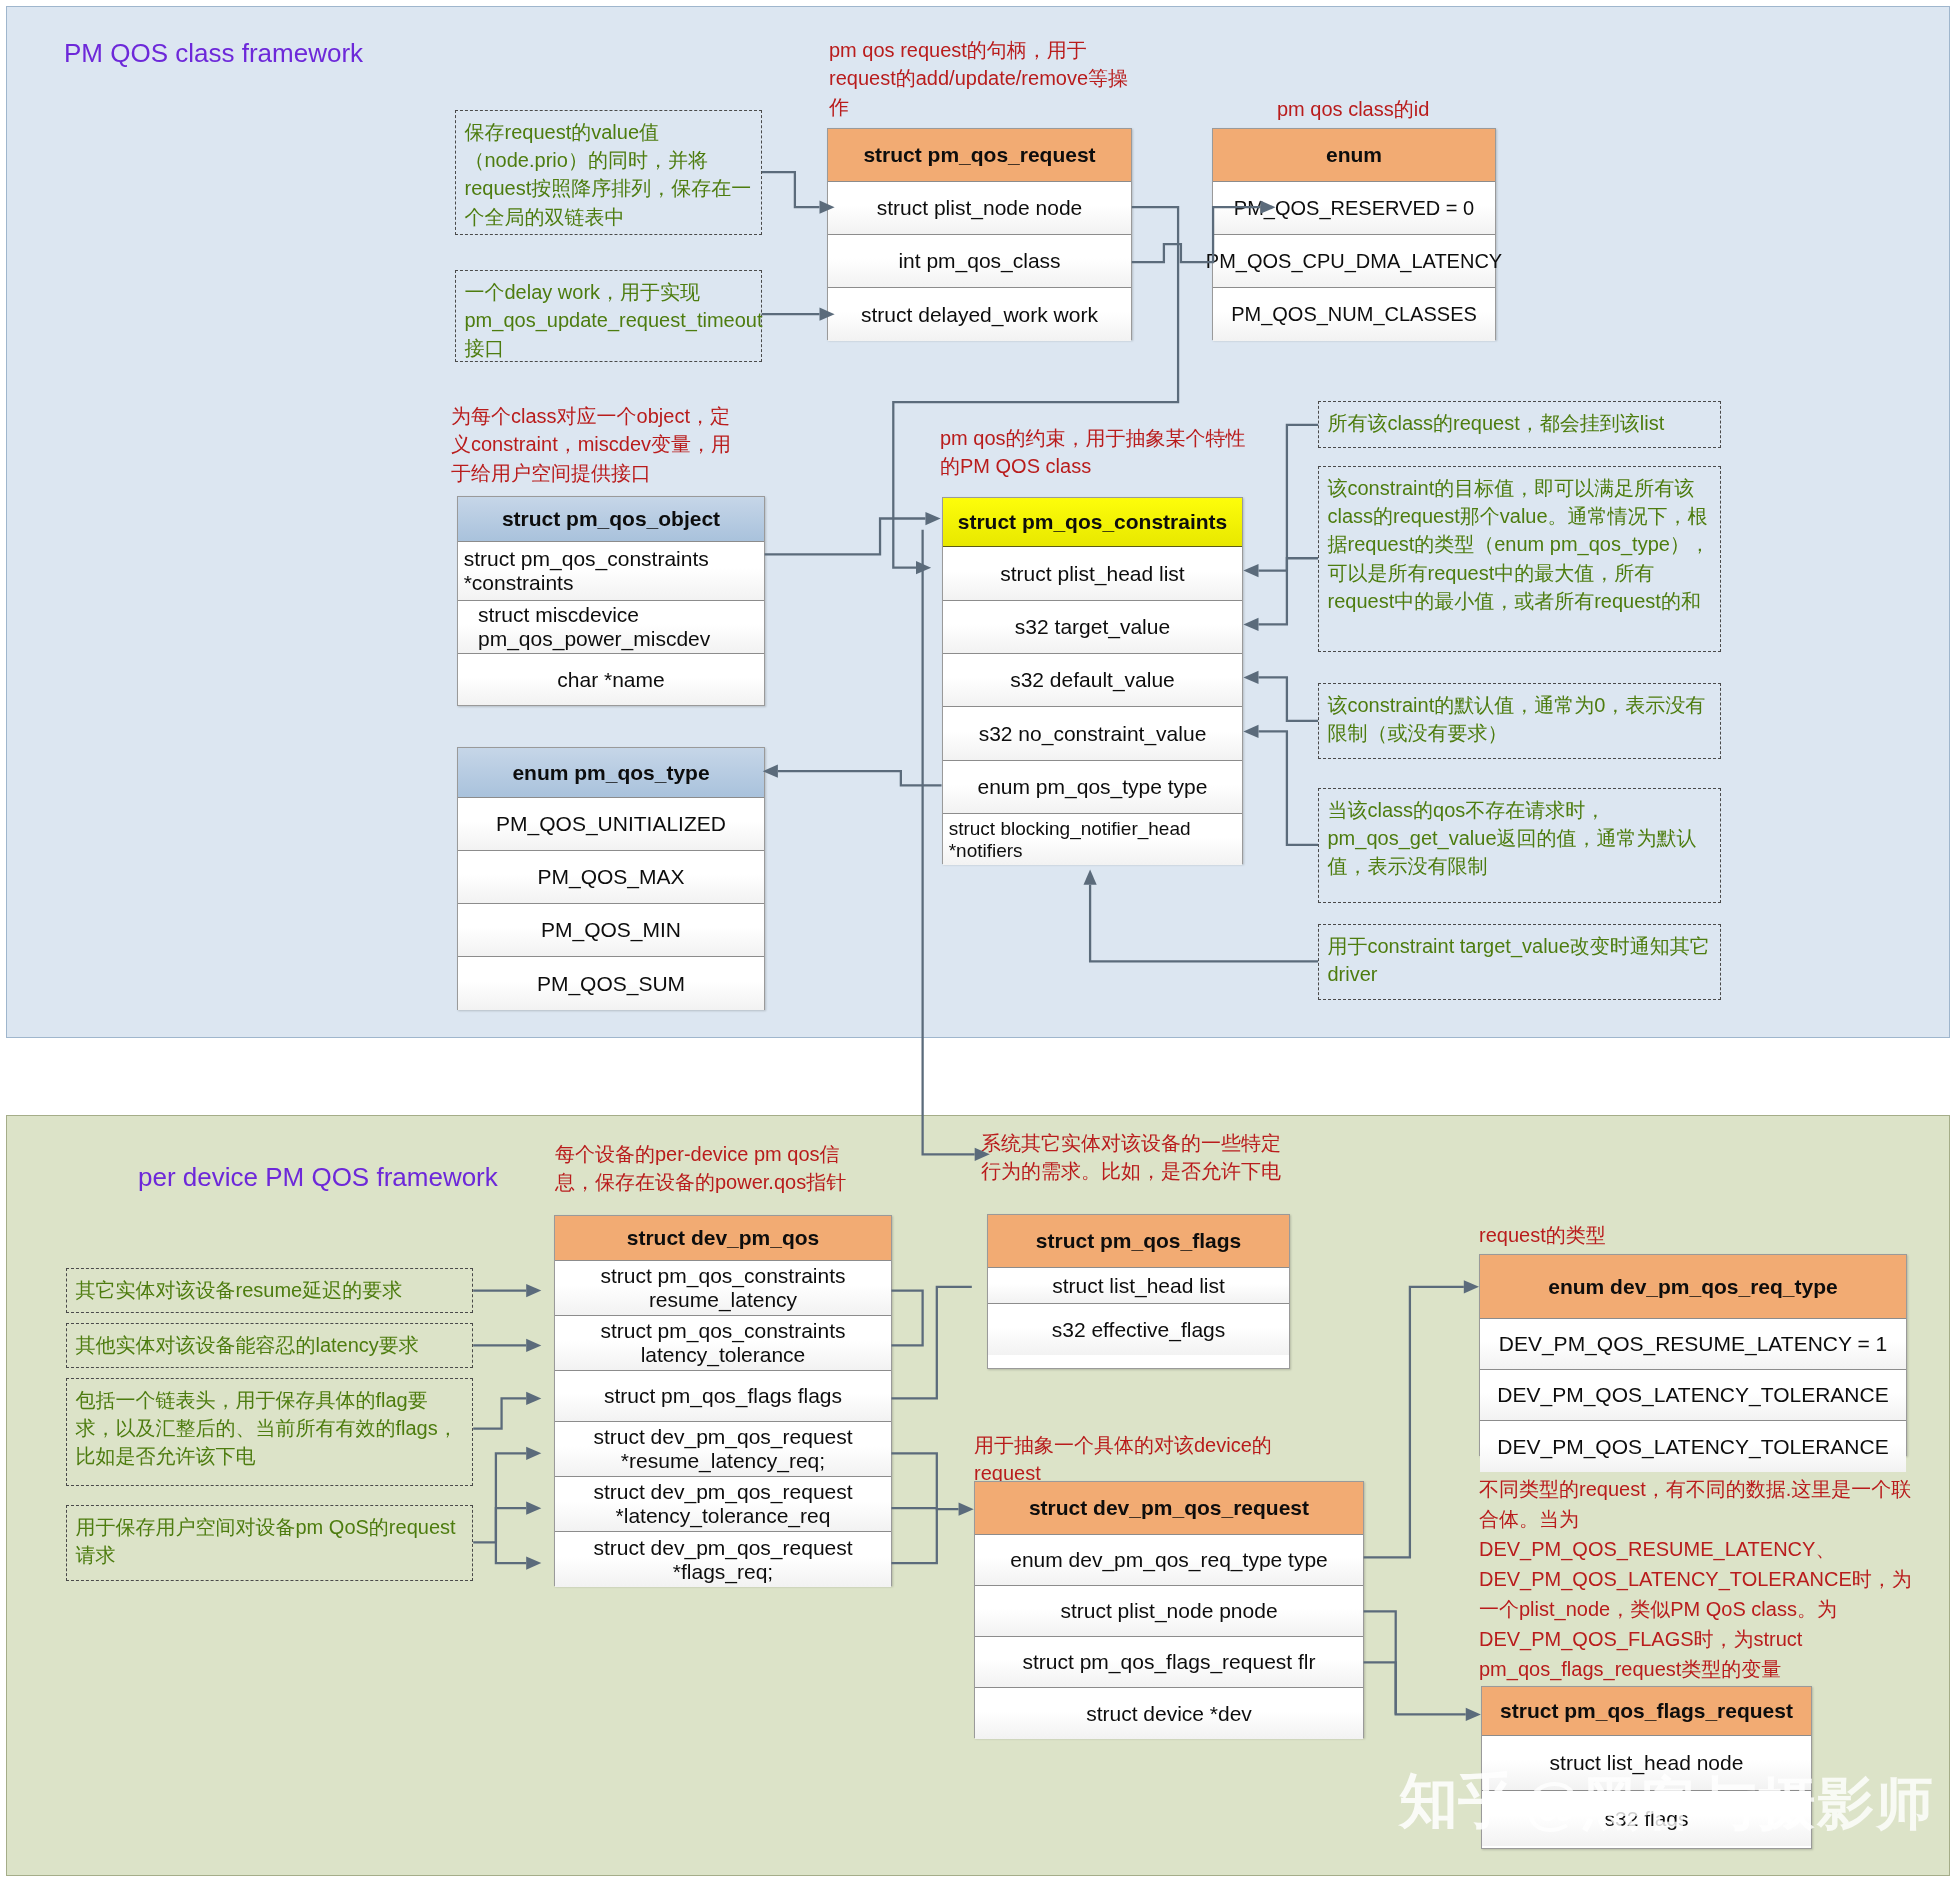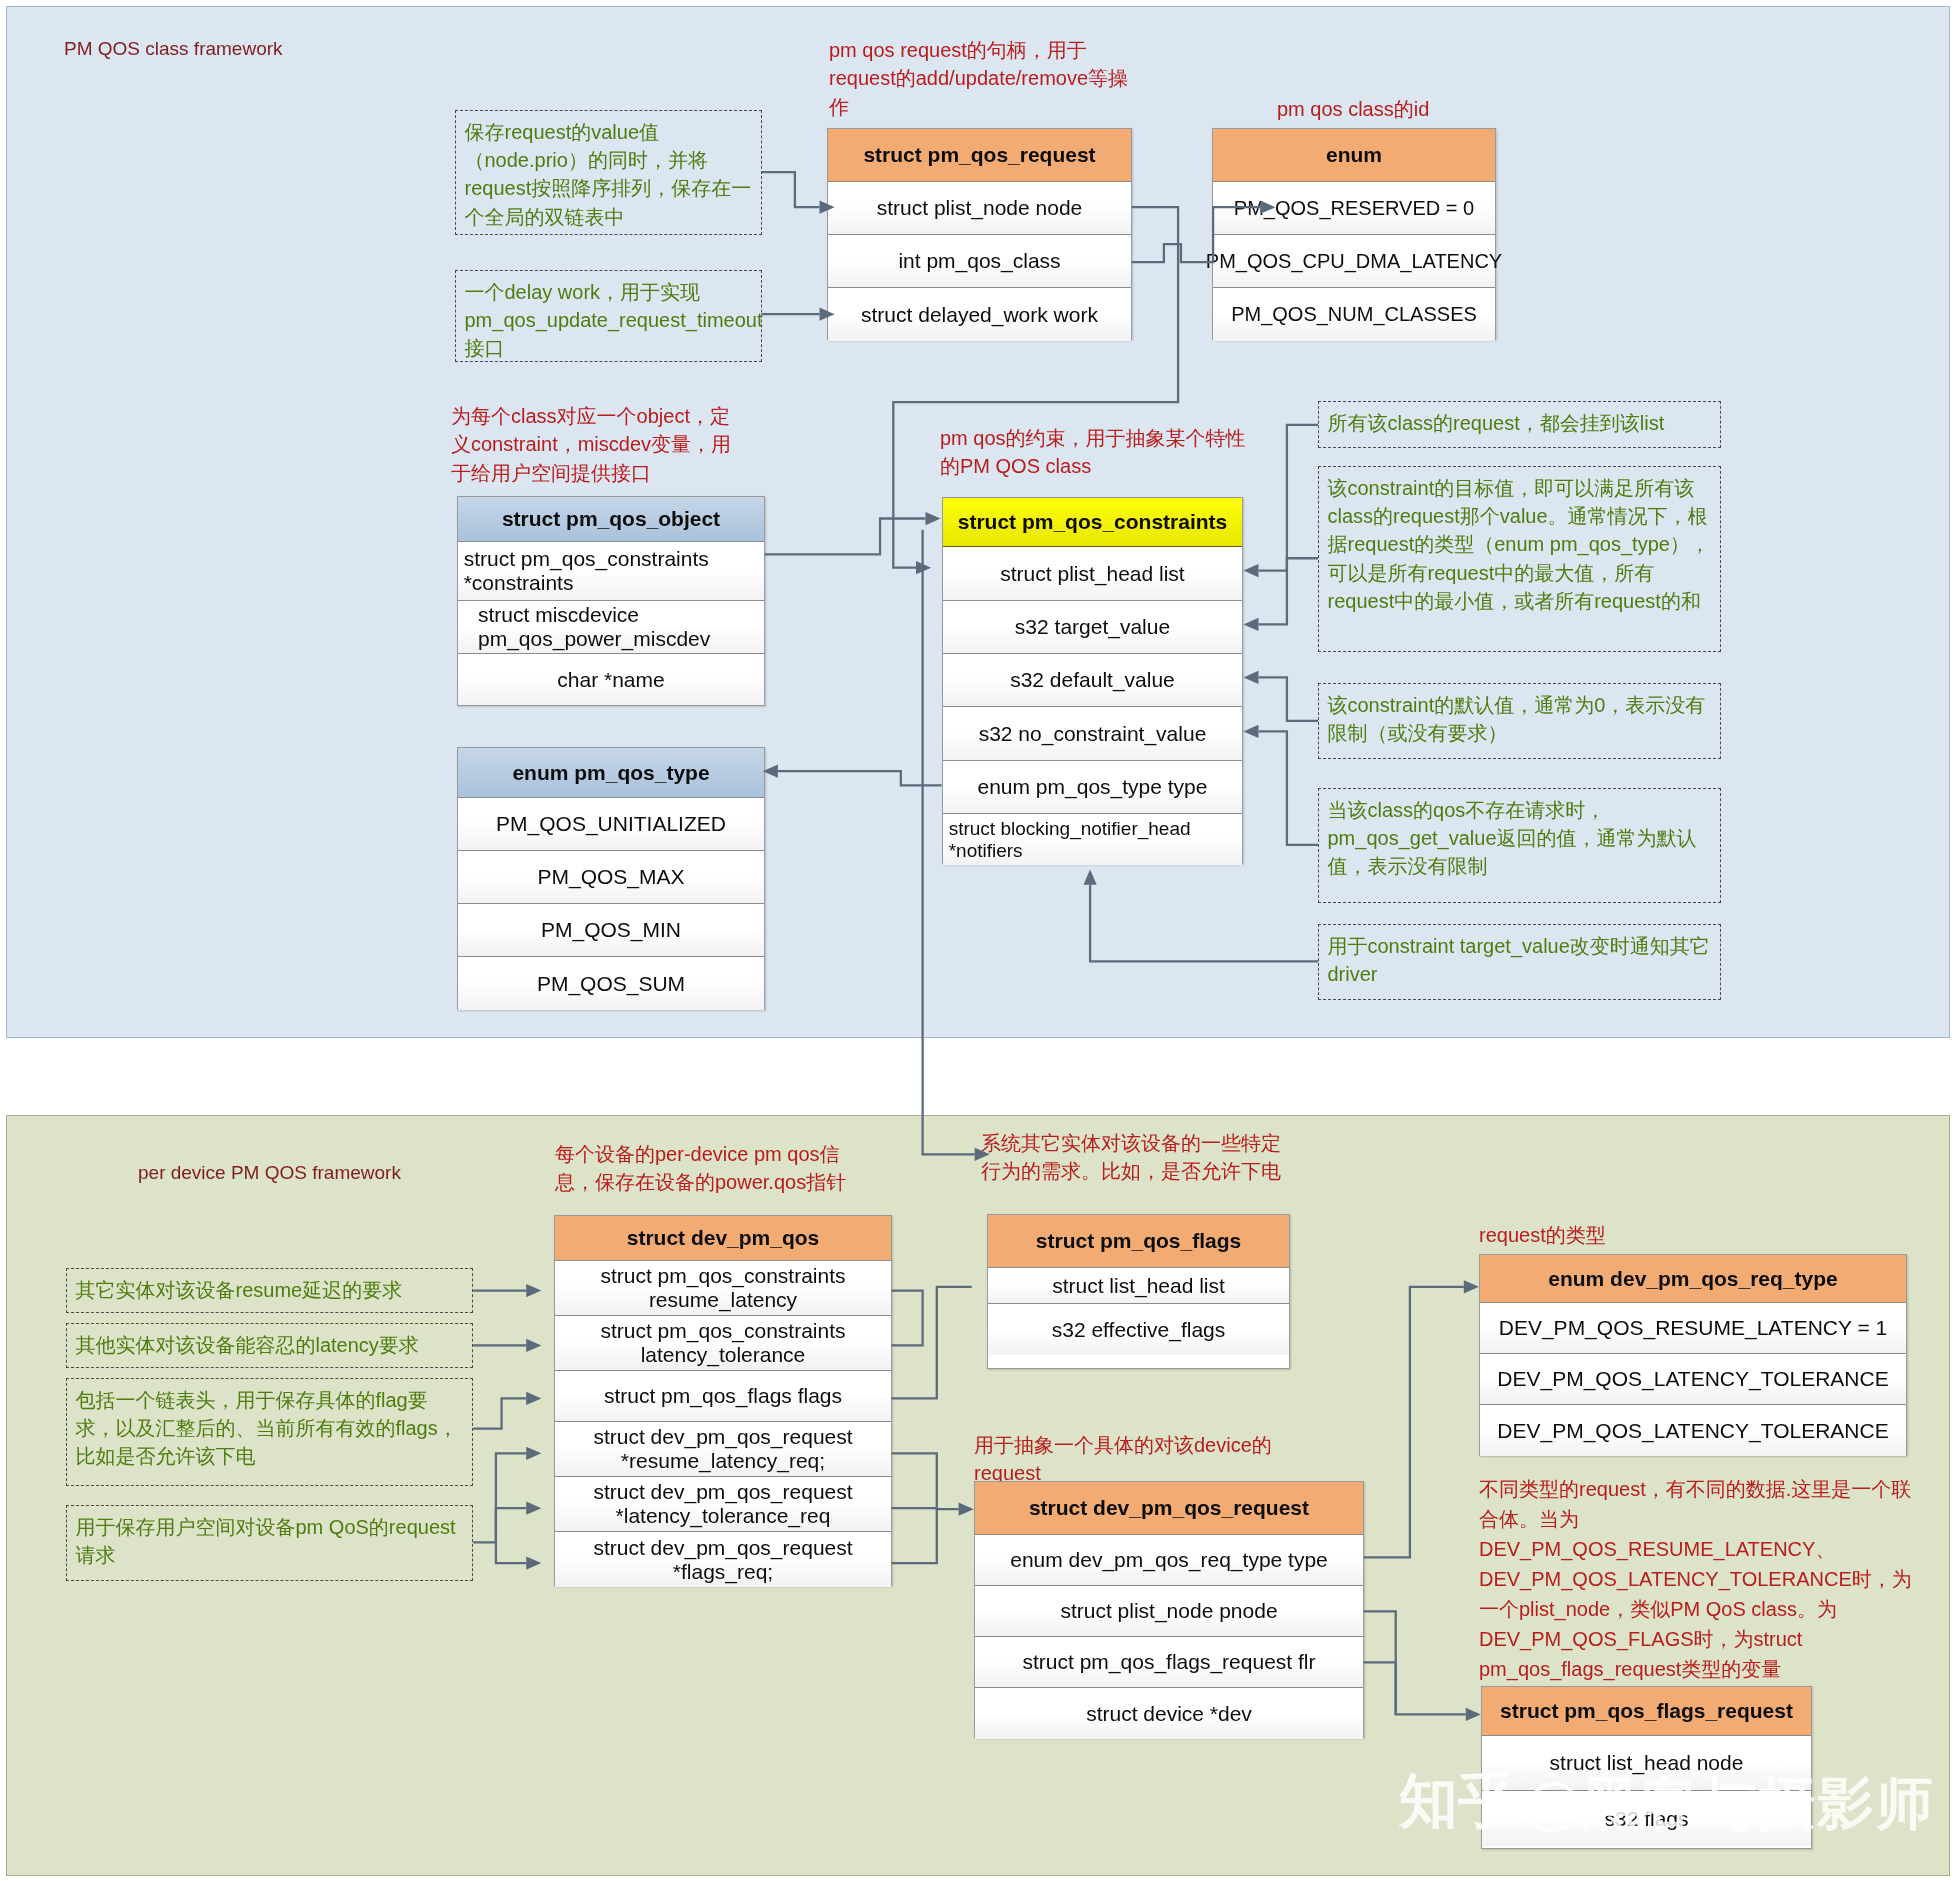--- a/index.html
+++ b/index.html
@@ -13,21 +13,21 @@
   .panel{position:absolute;box-sizing:border-box;}
   #panel-class{
     left:5.7px;top:5.7px;width:1944px;height:1032px;
     background:#dce6f1;border:0.9px solid #9fb6cd;
   }
   #panel-device{
     left:5.7px;top:1115px;width:1944px;height:761px;
     background:#dce3c8;border:0.9px solid #a5ad89;
   }
   .panel-title{
-    position:absolute;font-size:19px;color:#7f1d1d;white-space:nowrap;
+    position:absolute;font-size:26px;color:#6d28d9;white-space:nowrap;
   }
   
   .table{
     position:absolute;box-sizing:border-box;
     border:0.9px solid #9a9a9a;
     background:#fff;
     box-shadow:0.9px 0.9px 1.9px rgba(0,0,0,.18);
   }
   .row{
     box-sizing:border-box;
@@ -199,21 +199,21 @@
   </div>
 </div>
 
 <div class="table" id="t-pm-qos-flags" style="left:987px;top:1214px;width:303px;height:155px;">
   <div class="row hdr" style="height:53px;">struct pm_qos_flags</div>
   <div class="row" style="height:36px;">struct list_head list</div>
   <div class="row" style="height:51px;">s32 effective_flags</div>
 </div>
 
 <div class="table" id="t-dev-req-type" style="left:1479px;top:1254px;width:428px;height:202px;">
-  <div class="row hdr" style="height:48px;">enum dev_pm_qos_req_type</div>
+  <div class="row hdr" style="height:64px;">enum dev_pm_qos_req_type</div>
   <div class="row" style="height:51px;">DEV_PM_QOS_RESUME_LATENCY = 1</div>
   <div class="row" style="height:51px;">DEV_PM_QOS_LATENCY_TOLERANCE</div>
   <div class="row" style="height:51px;">DEV_PM_QOS_LATENCY_TOLERANCE</div>
 </div>
 
 <div class="table" id="t-dev-pm-qos-request" style="left:974px;top:1481px;width:390px;height:257px;">
   <div class="row hdr" style="height:53px;">struct dev_pm_qos_request</div>
   <div class="row" style="height:51px;">enum dev_pm_qos_req_type type</div>
   <div class="row" style="height:51px;">struct plist_node pnode</div>
   <div class="row" style="height:51px;">struct pm_qos_flags_request flr</div>

